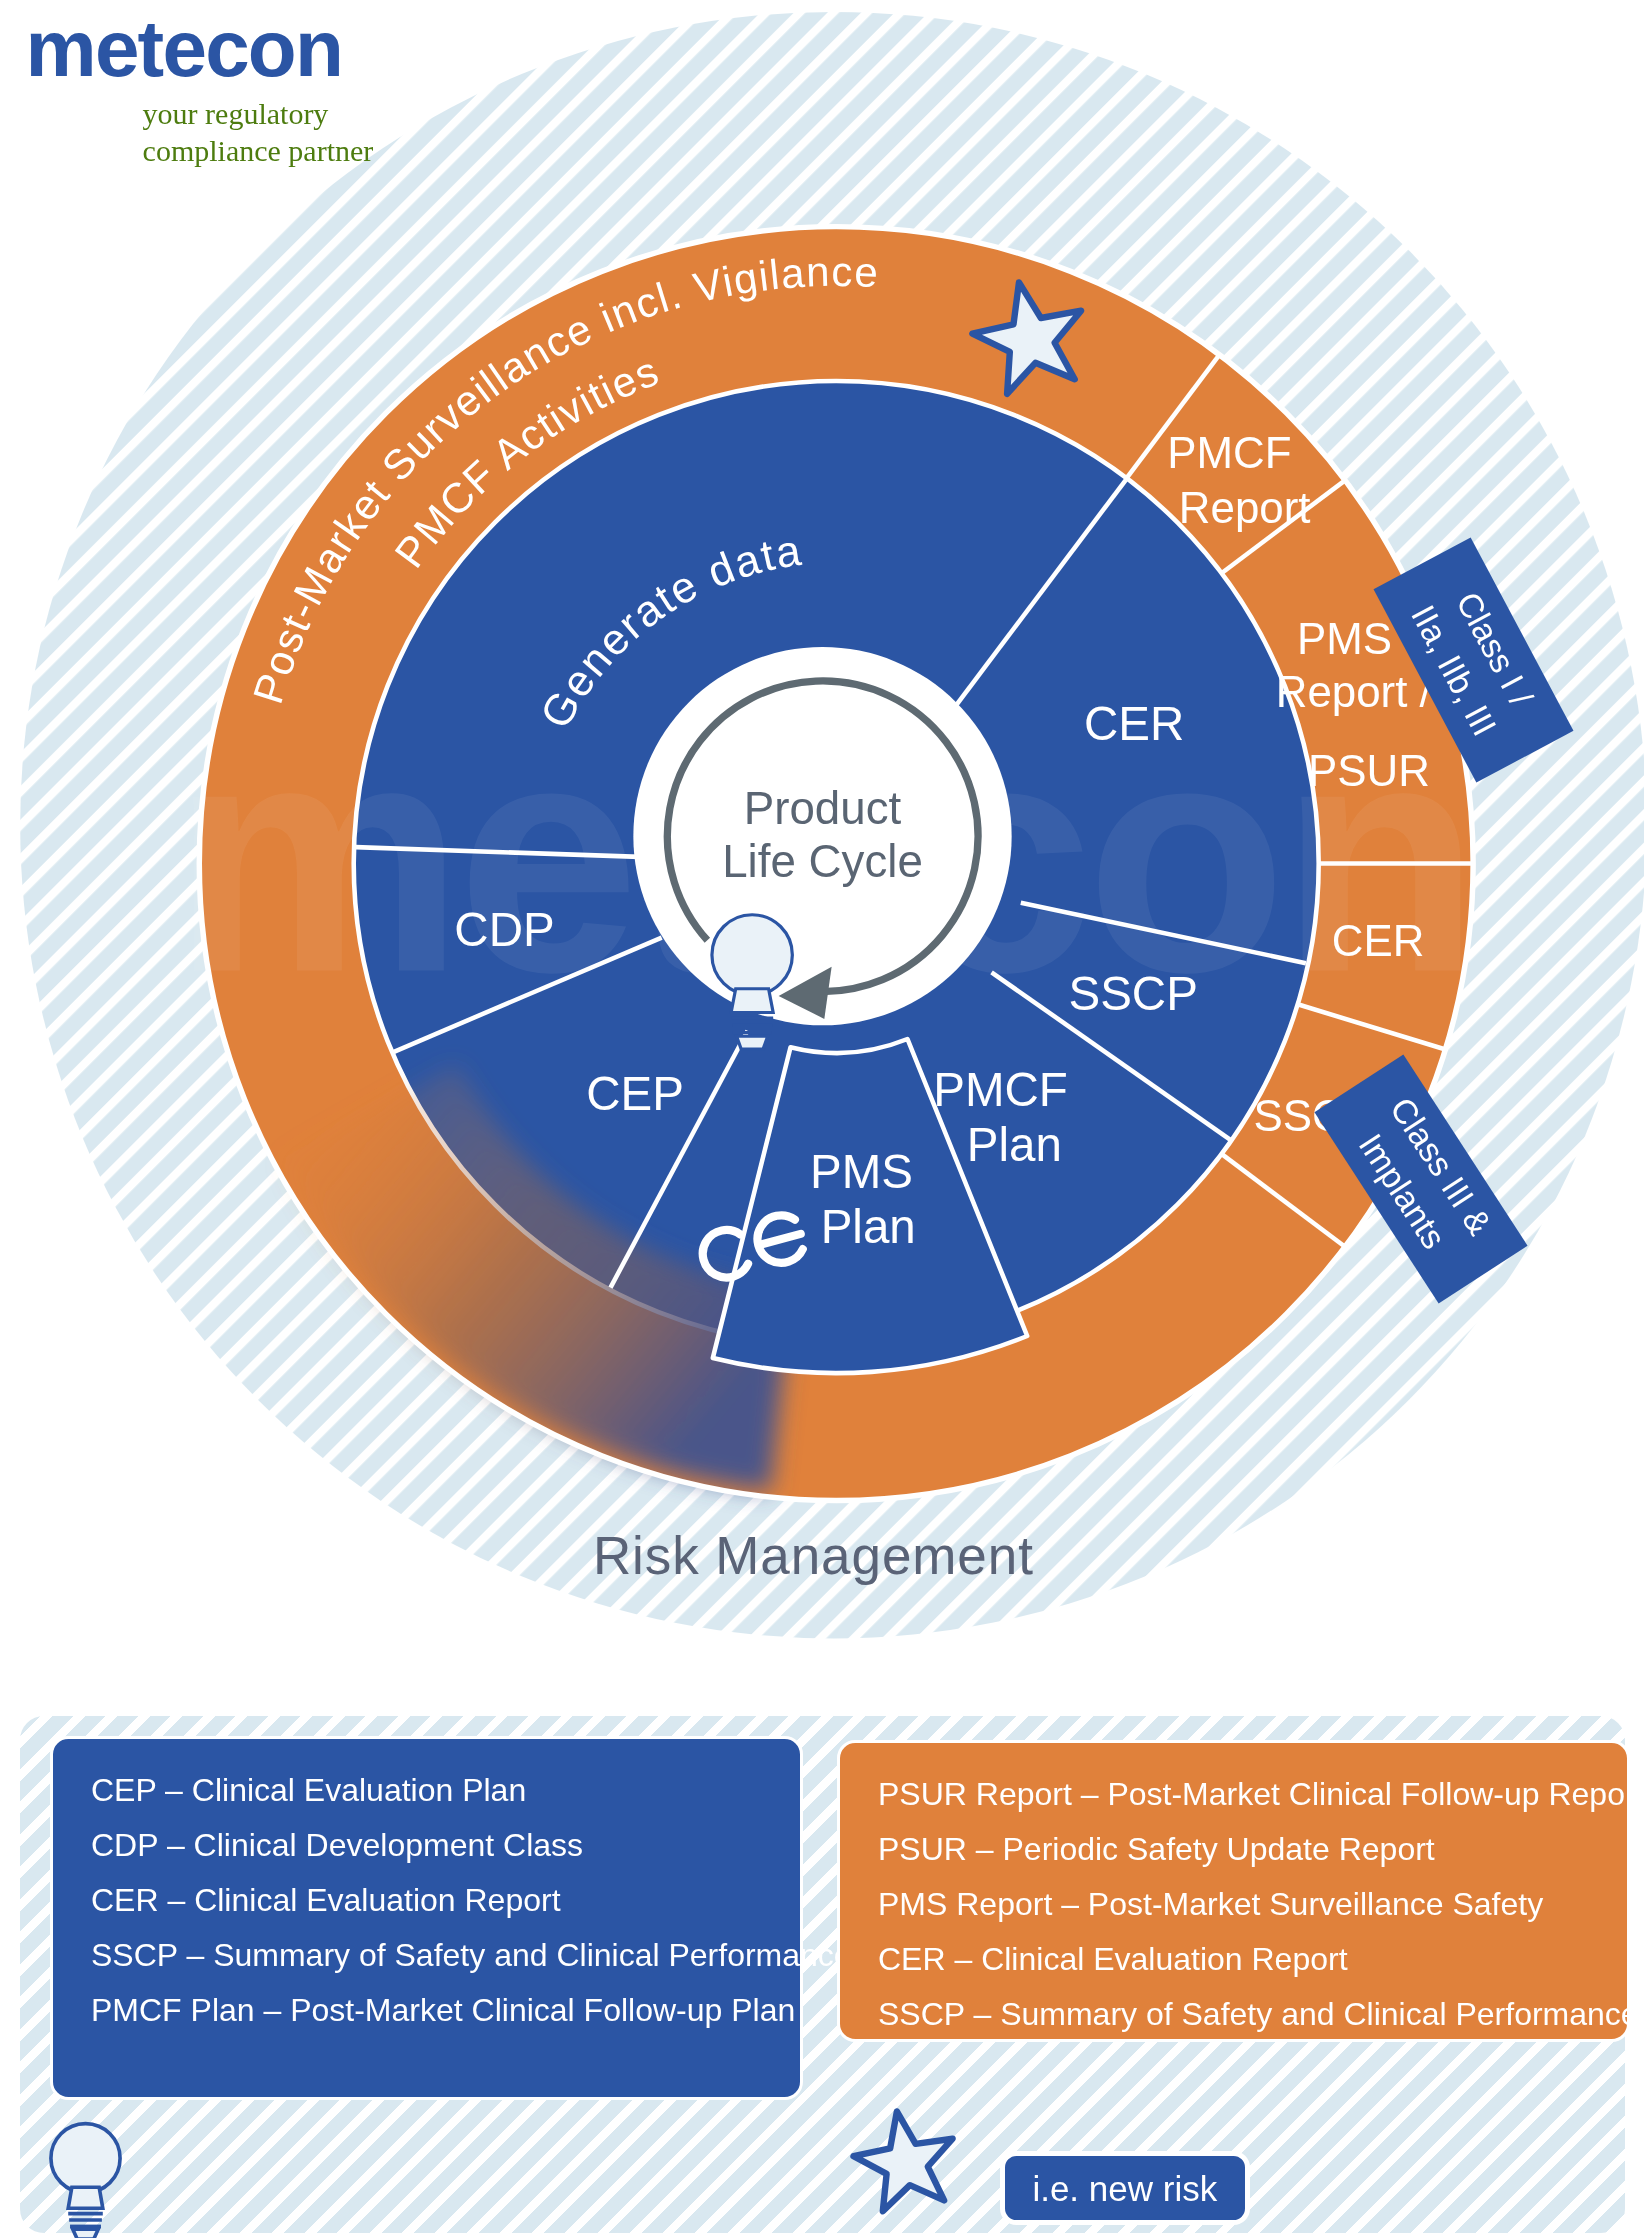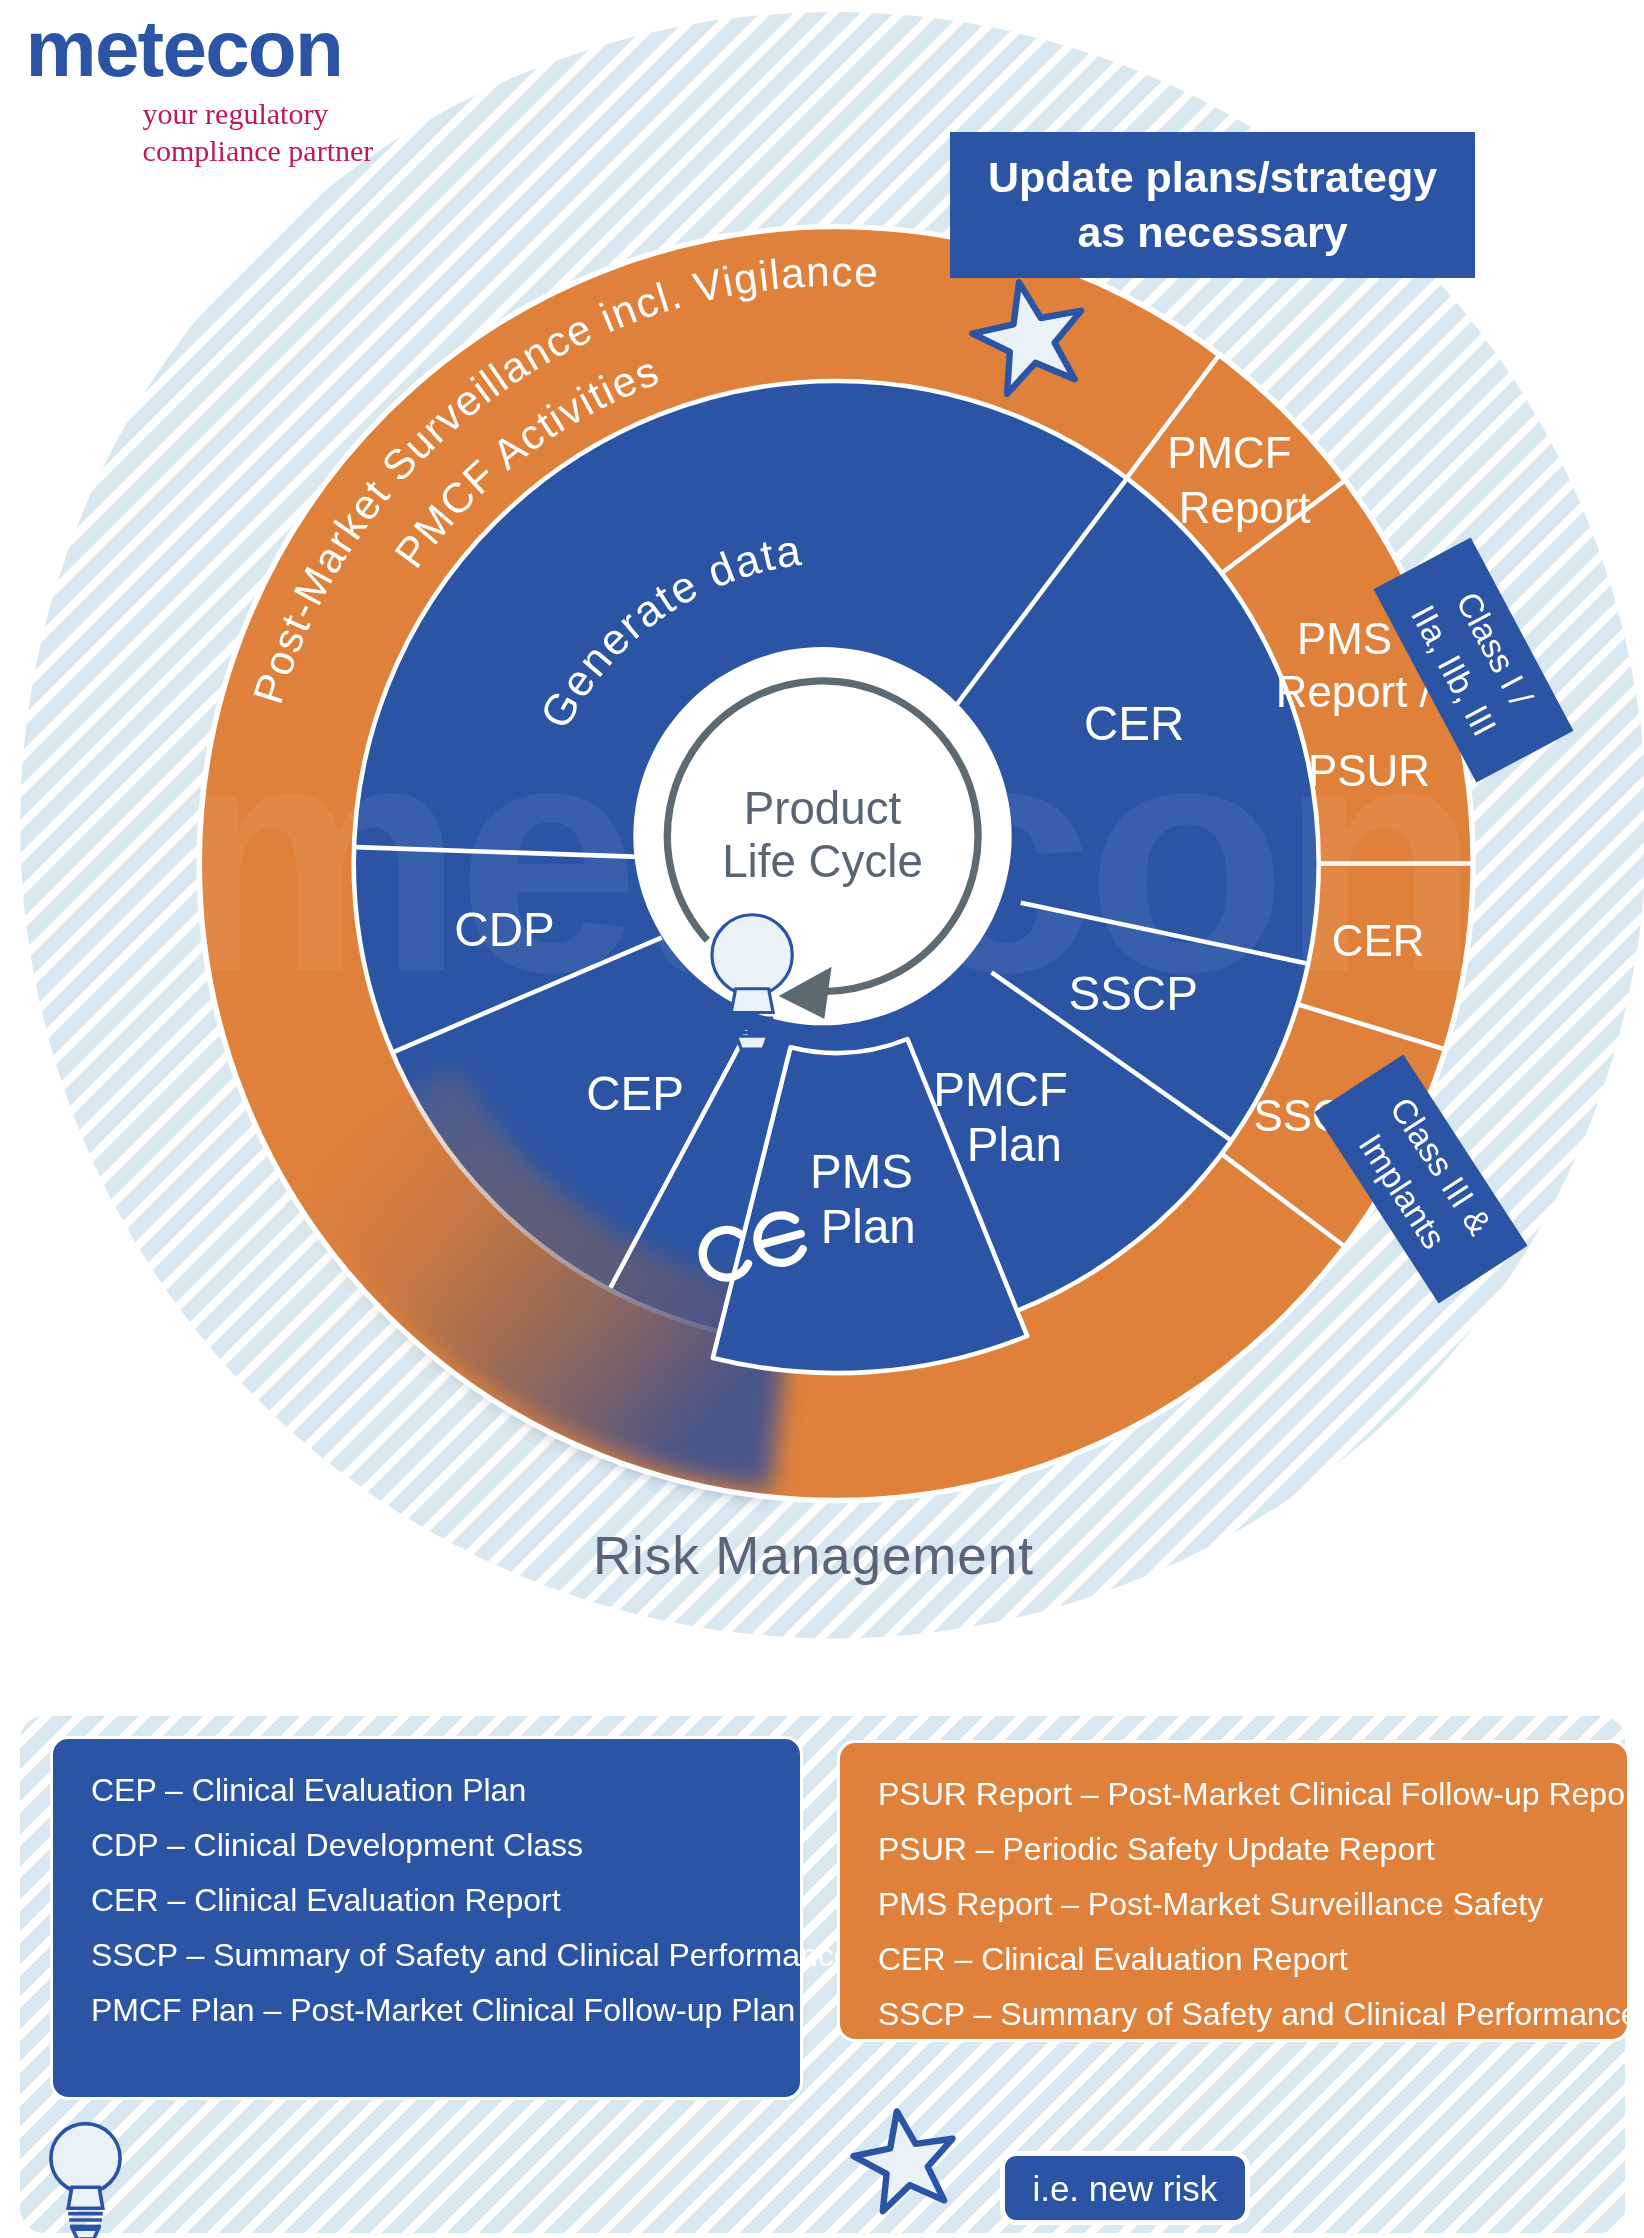--- a/index.html
+++ b/index.html
@@ -5,21 +5,21 @@
   html,body{margin:0;padding:0;background:#ffffff;}
   body{width:1645px;height:2239px;font-family:"Liberation Sans",sans-serif;}
   .stage{position:relative;width:1645px;height:2239px;overflow:hidden;background:#ffffff;}
   svg{display:block;}
   svg text{font-family:"Liberation Sans",sans-serif;}
 
   
   .logo{position:absolute;left:25.6px;top:9.1px;}
   .logo-word{font-size:80px;font-weight:bold;letter-spacing:-1.8px;color:#2b55a4;line-height:1;}
   .logo-tag{margin-left:117px;margin-top:5.5px;font-family:"Liberation Serif",serif;
-            font-size:30px;color:#be185d;line-height:1.25;}
+            font-size:30px;color:#4d7c0f;line-height:1.25;}
 
   
   .callout{position:absolute;left:950px;top:132px;width:525px;height:146px;background:#2b55a4;
            display:flex;flex-direction:column;align-items:center;justify-content:center;
            color:#ffffff;font-size:43px;font-weight:bold;line-height:1.28;text-align:center;}
 
   
   .classbox{position:absolute;background:#2b55a4;color:#ffffff;display:flex;flex-direction:column;
             align-items:center;justify-content:center;text-align:center;font-size:34px;line-height:1.35;}
   .classbox.c1{left:1364px;top:605px;width:219px;height:110px;transform:rotate(62deg);}
@@ -170,24 +170,20 @@
   </svg>
 
   <div class="logo">
     <div class="logo-word">metecon</div>
     <div class="logo-tag">
       <div>your regulatory</div>
       <div>compliance partner</div>
     </div>
   </div>
 
-  <div class="callout">
-    <div>Update plans/strategy</div>
-    <div>as necessary</div>
-  </div>
 
   <div class="classbox c1">
     <div>Class I /</div>
     <div>IIa, IIb, III</div>
   </div>
   <div class="classbox c3">
     <div>Class III &amp;</div>
     <div>Implants</div>
   </div>
 

